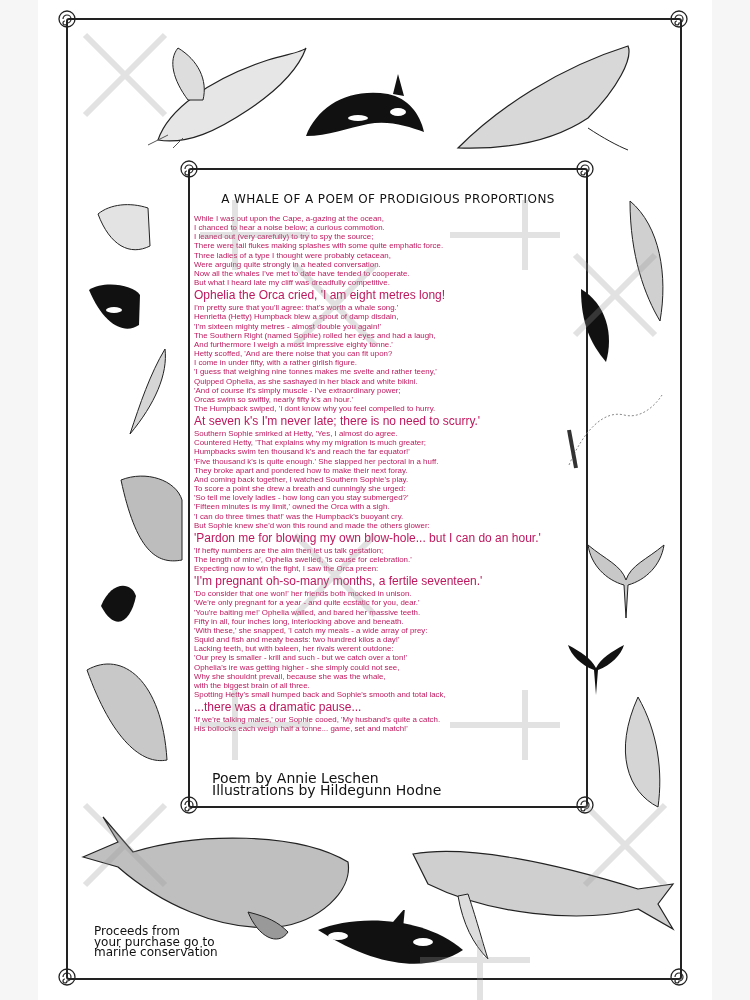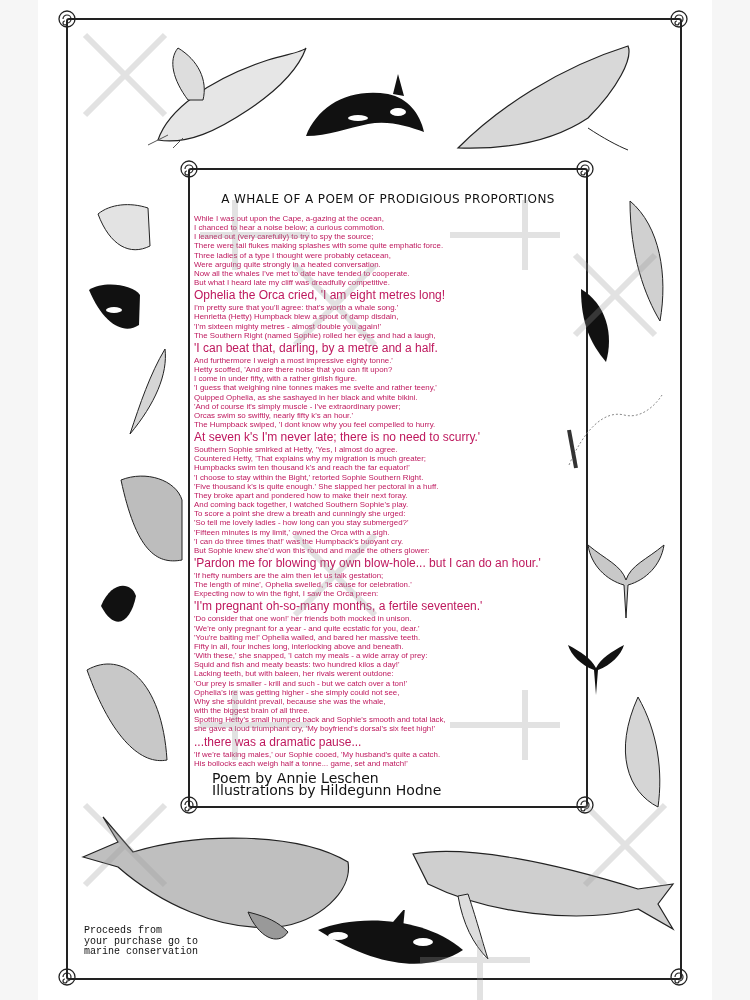--- a/index.html
+++ b/index.html
@@ -8,21 +8,21 @@
   .strip-right{position:absolute;right:0;top:0;width:38px;height:1000px;background:#f6f6f6;}
   .poster{position:absolute;left:38px;top:0;width:674px;height:1000px;background:#fff;}
   .outer-frame{position:absolute;left:28px;top:18px;width:612px;height:958px;border:2px double #222;border-radius:3px;}
   .inner-frame{position:absolute;left:150px;top:168px;width:396px;height:636px;border:2px double #222;border-radius:3px;}
   .ornament{position:absolute;width:22px;height:22px;}
   .title{position:absolute;left:160px;top:192px;width:380px;text-align:center;font-size:12px;letter-spacing:.4px;color:#111;}
   .poem{position:absolute;left:156px;top:214px;width:388px;text-align:left;color:#be185d;font-family:Liberation Sans, sans-serif;}
   .poem .l{font-size:7.9px;line-height:9.15px;white-space:nowrap;}
   .poem .h{font-size:12px;line-height:14px;white-space:nowrap;margin:1px 0;}
   .credits{position:absolute;left:174px;top:772px;font-size:14px;line-height:12px;color:#111;}
-  .note{position:absolute;left:46px;top:926px;font-size:10px;line-height:10.5px;color:#111;font-family:Liberation Mono, monospace;}
+  .note{position:absolute;left:56px;top:926px;font-size:12px;line-height:10.5px;color:#111;}
   .art{position:absolute;}
   .wm{position:absolute;opacity:.28;pointer-events:none;}
 </style>
 </head>
 <body>
 
 <div class="strip-left"></div>
 <div class="strip-right"></div>
 
 <div class="poster">
@@ -141,34 +141,32 @@
       <div class="l">There were tail flukes making splashes with some quite emphatic force.</div>
       <div class="l">Three ladies of a type I thought were probably cetacean,</div>
       <div class="l">Were arguing quite strongly in a heated conversation.</div>
       <div class="l">Now all the whales I've met to date have tended to cooperate.</div>
       <div class="l">But what I heard late my cliff was dreadfully competitive.</div>
       <div class="h">Ophelia the Orca cried, 'I am eight metres long!</div>
       <div class="l">I'm pretty sure that you'll agree: that's worth a whale song.'</div>
       <div class="l">Henrietta (Hetty) Humpback blew a spout of damp disdain,</div>
       <div class="l">'I'm sixteen mighty metres - almost double you again!'</div>
       <div class="l">The Southern Right (named Sophie) rolled her eyes and had a laugh,</div>
-      <div class="h">'I can beat that, darling, by a metre and a half.</div>
       <div class="l">And furthermore I weigh a most impressive eighty tonne.'</div>
       <div class="l">Hetty scoffed, 'And are there noise that you can fit upon?</div>
       <div class="l">I come in under fifty, with a rather girlish figure.</div>
       <div class="l">'I guess that weighing nine tonnes makes me svelte and rather teeny,'</div>
       <div class="l">Quipped Ophelia, as she sashayed in her black and white bikini.</div>
       <div class="l">'And of course it's simply muscle - I've extraordinary power;</div>
       <div class="l">Orcas swim so swiftly, nearly fifty k's an hour.'</div>
       <div class="l">The Humpback swiped, 'I dont know why you feel compelled to hurry.</div>
       <div class="h">At seven k's I'm never late; there is no need to scurry.'</div>
       <div class="l">Southern Sophie smirked at Hetty, 'Yes, I almost do agree.</div>
       <div class="l">Countered Hetty, 'That explains why my migration is much greater;</div>
       <div class="l">Humpbacks swim ten thousand k's and reach the far equator!'</div>
-      <div class="l">'I choose to stay within the Bight,' retorted Sophie Southern Right.</div>
       <div class="l">'Five thousand k's is quite enough.' She slapped her pectoral in a huff.</div>
       <div class="l">They broke apart and pondered how to make their next foray.</div>
       <div class="l">And coming back together, I watched Southern Sophie's play.</div>
       <div class="l">To score a point she drew a breath and cunningly she urged:</div>
       <div class="l">'So tell me lovely ladies - how long can you stay submerged?'</div>
       <div class="l">'Fifteen minutes is my limit,' owned the Orca with a sigh.</div>
       <div class="l">'I can do three times that!' was the Humpback's buoyant cry.</div>
       <div class="l">But Sophie knew she'd won this round and made the others glower:</div>
       <div class="h">'Pardon me for blowing my own blow-hole... but I can do an hour.'</div>
       <div class="l">'If hefty numbers are the aim then let us talk gestation;</div>
@@ -180,21 +178,20 @@
       <div class="l">'You're baiting me!' Ophelia wailed, and bared her massive teeth.</div>
       <div class="l">Fifty in all, four inches long, interlocking above and beneath.</div>
       <div class="l">'With these,' she snapped, 'I catch my meals - a wide array of prey:</div>
       <div class="l">Squid and fish and meaty beasts: two hundred kilos a day!'</div>
       <div class="l">Lacking teeth, but with baleen, her rivals werent outdone:</div>
       <div class="l">'Our prey is smaller - krill and such - but we catch over a ton!'</div>
       <div class="l">Ophelia's ire was getting higher - she simply could not see,</div>
       <div class="l">Why she shouldnt prevail, because she was the whale,</div>
       <div class="l">with the biggest brain of all three.</div>
       <div class="l">Spotting Hetty's small humped back and Sophie's smooth and total lack,</div>
-      <div class="l">she gave a loud triumphant cry, 'My boyfriend's dorsal's six feet high!'</div>
       <div class="h">...there was a dramatic pause...</div>
       <div class="l">'If we're talking males,' our Sophie cooed, 'My husband's quite a catch.</div>
       <div class="l">His bollocks each weigh half a tonne... game, set and match!'</div>
     </div>
 
   <div class="credits">
     <div>Poem by Annie Leschen</div>
     <div>Illustrations by Hildegunn Hodne</div>
   </div>
 

